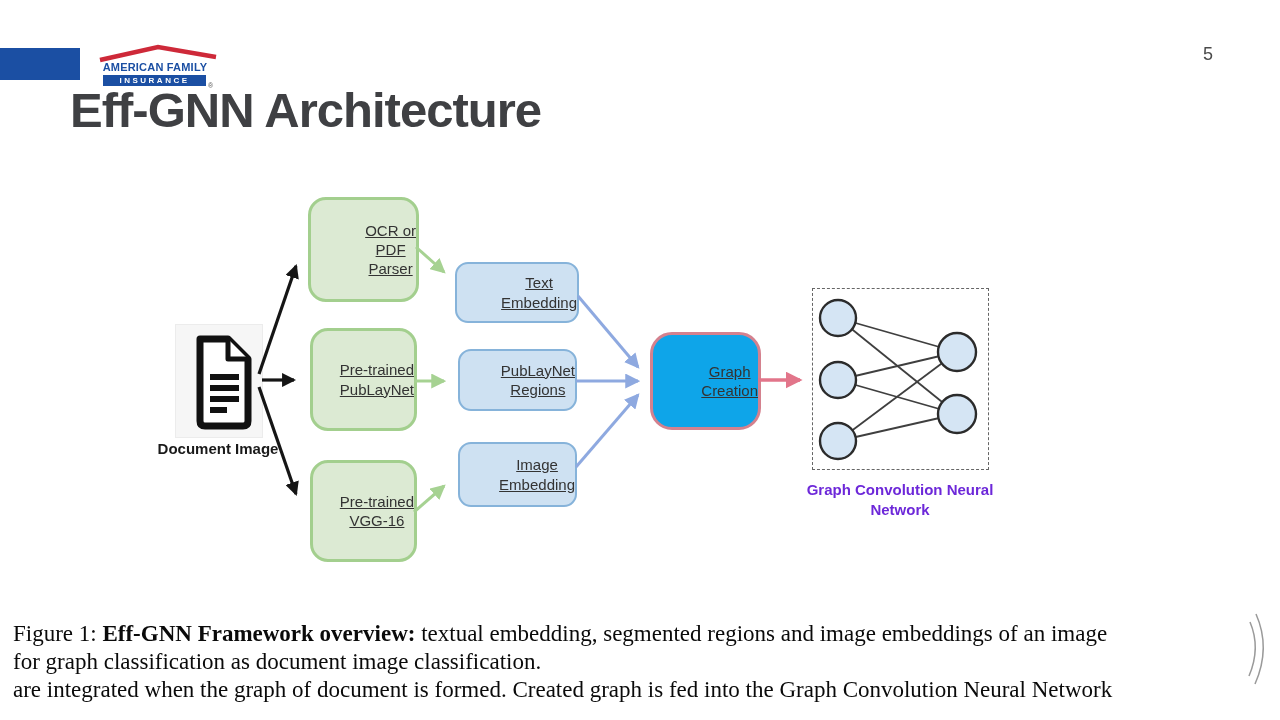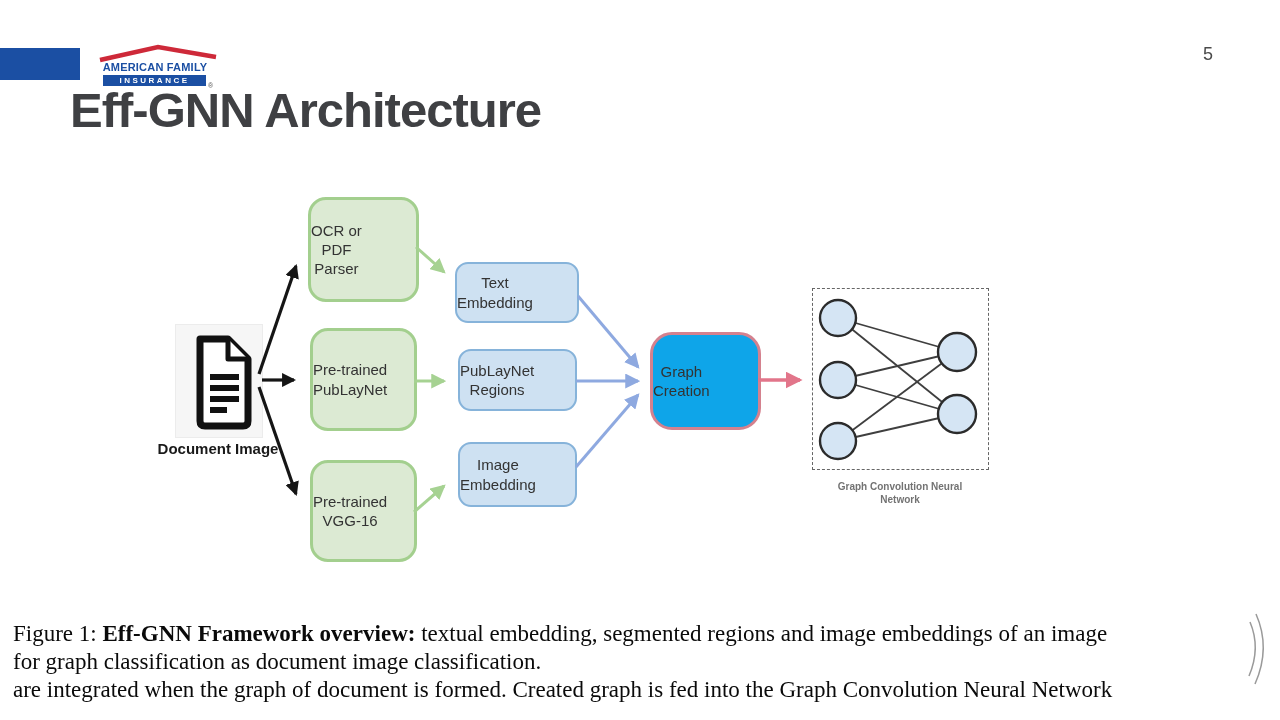--- a/index.html
+++ b/index.html
@@ -17,44 +17,44 @@
     color:#1b4fa3;font-weight:bold;font-size:11px;letter-spacing:.2px;white-space:nowrap;}
   .logo-bar{position:absolute;left:5px;top:31px;width:103px;height:11px;background:#1b4fa3;
     display:flex;align-items:center;justify-content:center;text-align:center;}
   .logo-bar span{color:#fff;font-size:8px;font-weight:bold;letter-spacing:2.5px;}
   .logo-reg{position:absolute;left:110px;top:38px;font-size:7px;color:#555;}
   .page-number{left:1203px;top:44px;font-size:18px;color:#4a4a4a;}
   .slide-title{left:70px;top:82px;font-size:49px;font-weight:bold;color:#3f4043;
     letter-spacing:-1px;white-space:nowrap;}
 
   
-  .dbox{display:flex;align-items:center;justify-content:flex-start;text-align:center;
-    font-size:15px;color:#333;line-height:1.28;}
+  .dbox{display:flex;align-items:center;justify-content:flex-end;text-align:center;
+    font-size:15px;color:#333;line-height:1.28;text-decoration:underline;}
   .boxlabel{white-space:pre-line;}
   .gbox{background:#dcead3;border:3.5px solid #a3cf8e;border-radius:18px;}
   .bbox{background:#cee1f2;border:2.5px solid #86b3da;border-radius:13px;}
   .pbox{background:#0ea5e9;border:3.5px solid #d4818e;border-radius:22px;}
 
   .gbox1{left:308px;top:197px;width:105px;height:99px;}
   .gbox2{left:310px;top:328px;width:101px;height:97px;}
   .gbox3{left:310px;top:460px;width:101px;height:96px;}
   .bbox1{left:455px;top:262px;width:120px;height:57px;}
   .bbox2{left:458px;top:349px;width:115px;height:58px;}
   .bbox3{left:458px;top:442px;width:115px;height:61px;}
   .pbox1{left:650px;top:332px;width:105px;height:92px;}
 
   .doc-square{left:175px;top:324px;width:86px;height:112px;background:#f6f6f6;
     border:1px solid #ececec;}
   .doc-label{left:138px;top:440px;width:160px;text-align:center;font-size:15px;
     font-weight:bold;color:#1a1a1a;}
 
   .gcn-box{left:812px;top:288px;width:175px;height:180px;border:1.5px dashed #666;
     background:#fff;}
-  .gcn-label{left:790px;top:480px;width:220px;text-align:center;font-size:10px;
-    font-weight:bold;color:#737373;white-space:pre-line;line-height:1.3;}
+  .gcn-label{left:790px;top:480px;width:220px;text-align:center;font-size:15px;
+    font-weight:bold;color:#6d28d9;white-space:pre-line;line-height:1.3;}
 
   .overlay{left:0;top:0;width:1280px;height:720px;pointer-events:none;}
 
   
   .caption{left:13px;top:620px;width:1215px;font-family:"Liberation Serif",serif;
     font-size:23px;color:#0a0a0a;line-height:28px;}
   .caption b{font-weight:bold;}
 </style>
 </head>
 <body>

